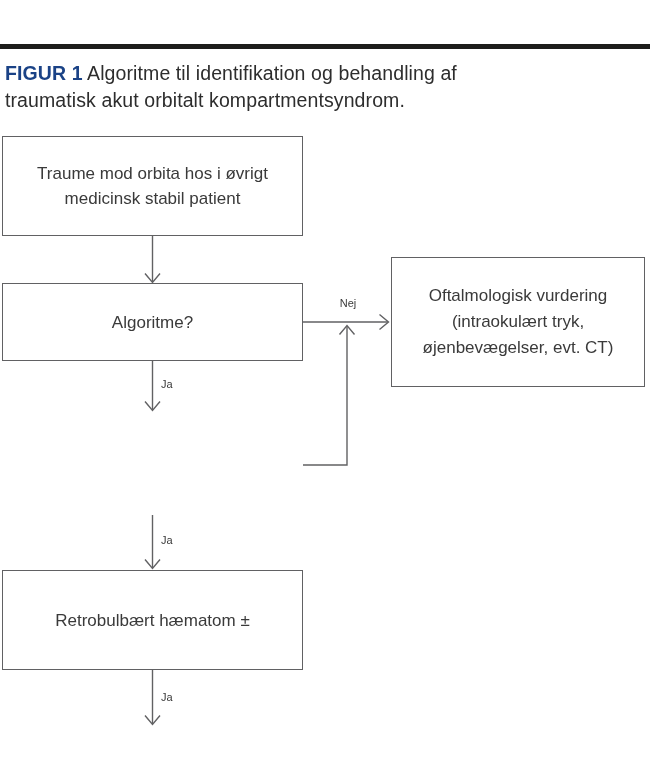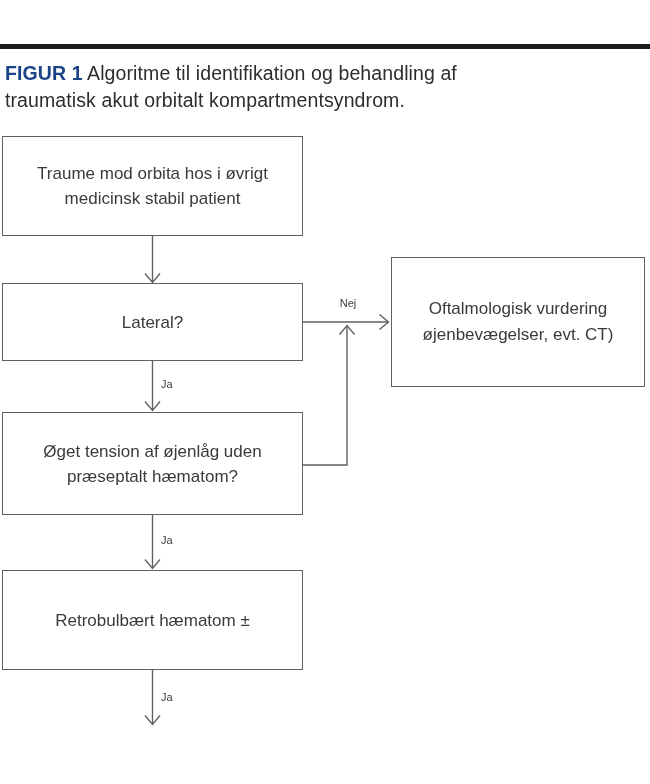--- a/index.html
+++ b/index.html
@@ -117,32 +117,29 @@
     <path d="M303 421 L347 421 L347 282"></path>
     <path d="M339.5 290.5 L347 281.5 L354.5 290.5"></path>
   </svg>
 
   <div class="node" id="node-trauma">
     <span class="line">Traume mod orbita hos i øvrigt</span>
     <span class="line">medicinsk stabil patient</span>
   </div>
 
   <div class="node" id="node-proptosis">
-    <span class="line">Lateral?</span>
+    <span class="line">Algoritme?</span>
   </div>
 
   <div class="node" id="node-ophthalmology">
     <span class="line">Oftalmologisk vurdering</span>
+    <span class="line">(intraokulært tryk,</span>
     <span class="line">øjenbevægelser, evt. CT)</span>
   </div>
 
-  <div class="node" id="node-eyelid">
-    <span class="line">Øget tension af øjenlåg uden</span>
-    <span class="line">præseptalt hæmatom?</span>
-  </div>
 
   <div class="node" id="node-hematoma">
     <span class="line">Retrobulbært hæmatom ±</span>
   </div>
 
 
   <span class="edge-label" id="label-no">Nej</span>
   <span class="edge-label" id="label-yes1">Ja</span>
   <span class="edge-label" id="label-yes2">Ja</span>
   <span class="edge-label" id="label-yes3">Ja</span>

